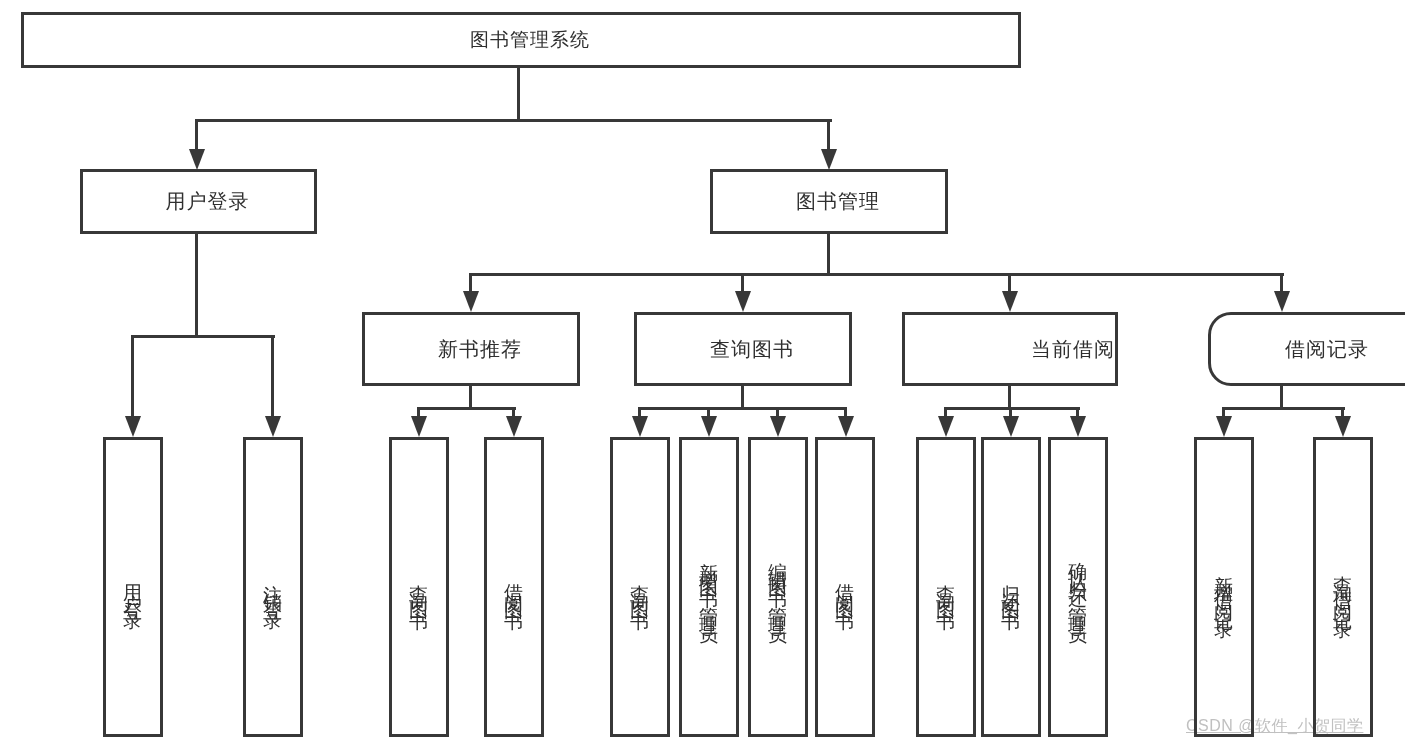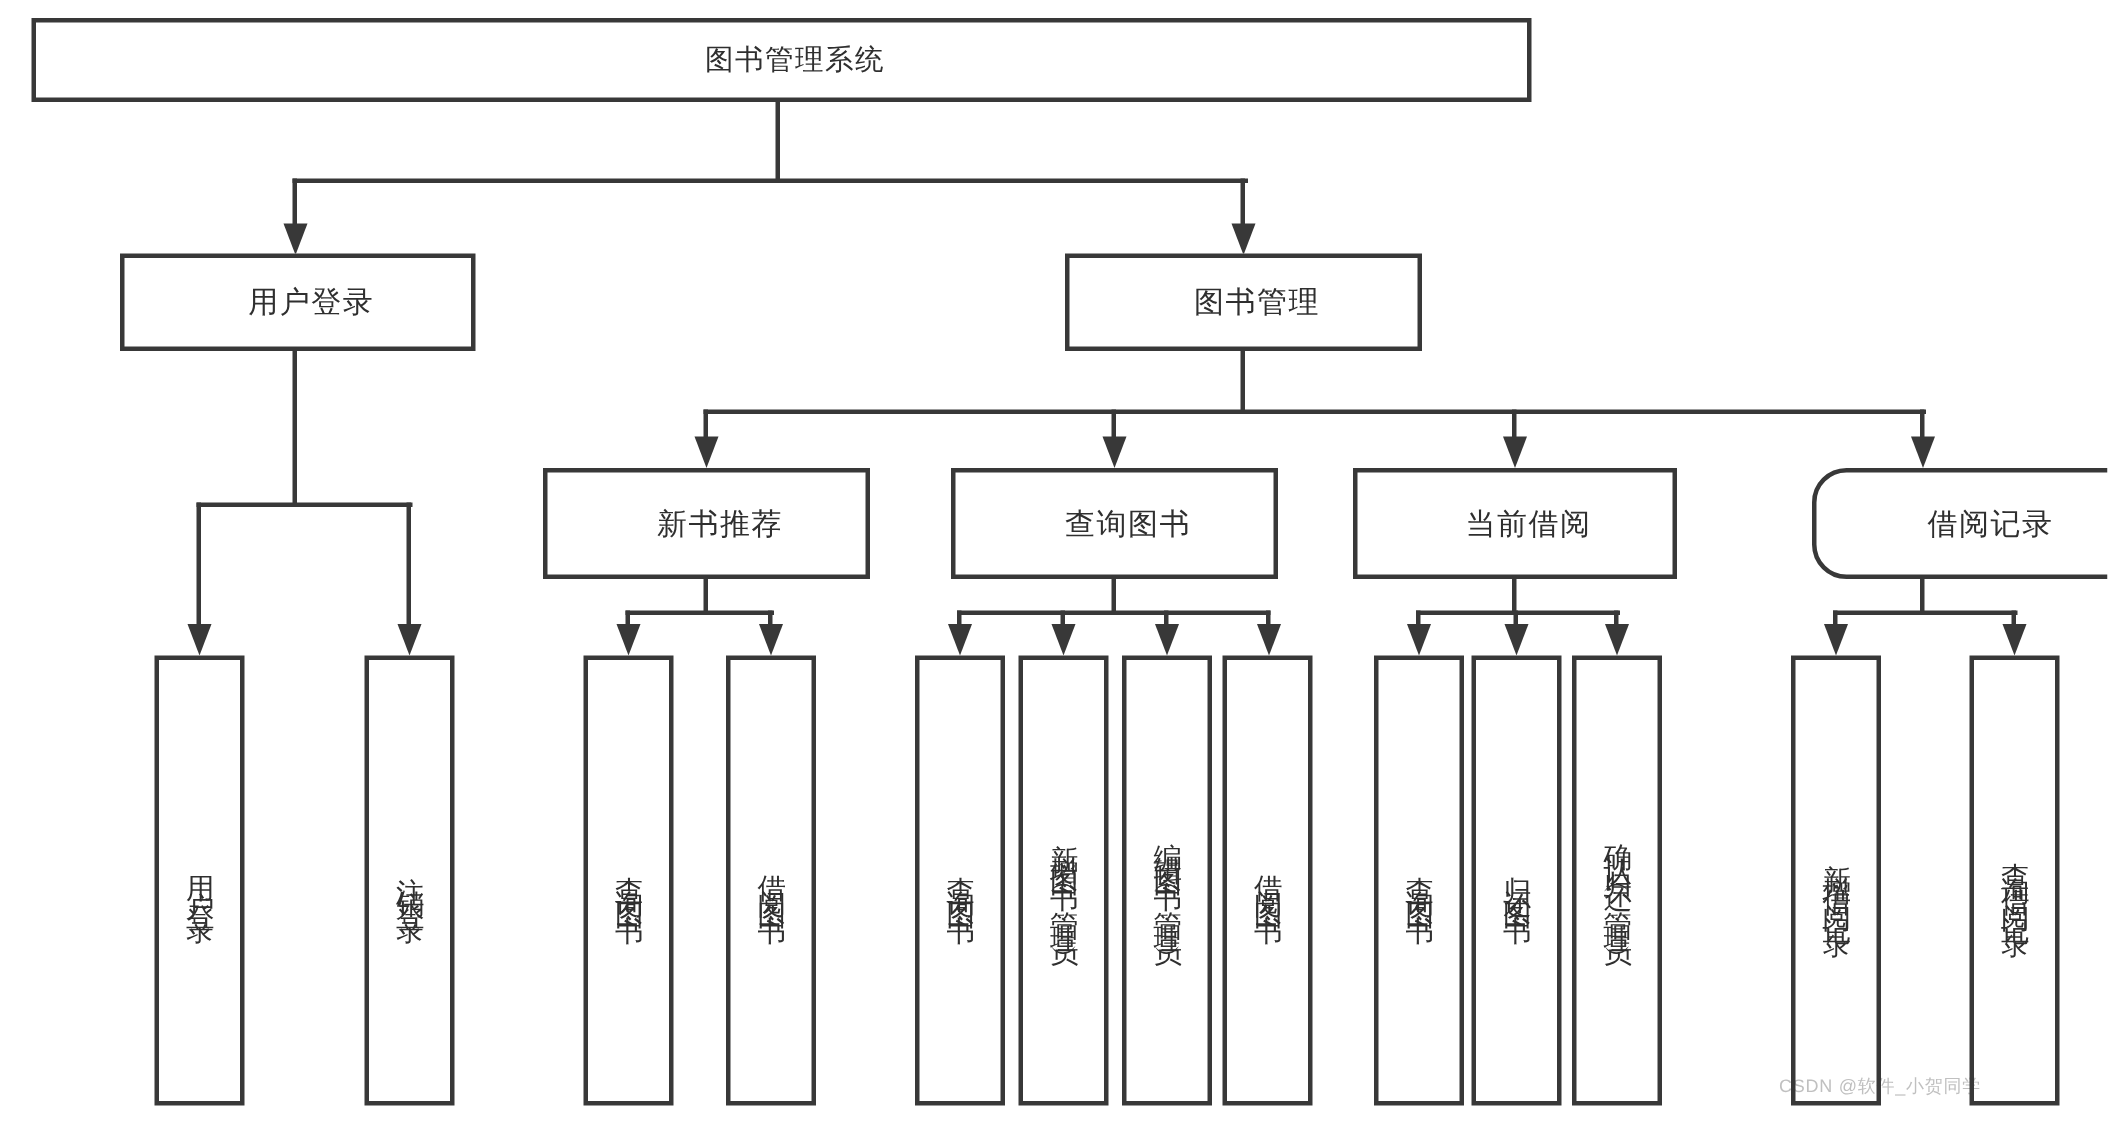--- a/index.html
+++ b/index.html
@@ -48,25 +48,26 @@
   .arrow{
     position:absolute;width:0;height:0;z-index:2;
     border-left:8px solid transparent;
     border-right:8px solid transparent;
     border-top:21px solid var(--line);
   }
   
   .watermark{
     position:absolute;
     left:1186px;top:716px;
-    font-size:12px;
+    font-size:16px;
     color:var(--wm);
     z-index:1;
     white-space:nowrap;
     letter-spacing:0.5px;
+    text-decoration:underline;
   }
 </style>
 </head>
 <body>
 
 <div class="canvas">
 
   <div class="watermark">CSDN @软件_小贺同学</div>
 
   <div class="line" style="left:517px;top:68px;width:3px;height:53px;"></div>
@@ -138,21 +139,21 @@
   <div class="box hbox l2" style="left:710px;width:238px;text-align:right;">
     <span>图书管理</span>
   </div>
 
   <div class="box hbox l3" style="left:362px;width:218px;">
     <span>新书推荐</span>
   </div>
   <div class="box hbox l3" style="left:634px;width:218px;">
     <span>查询图书</span>
   </div>
-  <div class="box hbox l3" style="left:902px;width:216px;">
+  <div class="box hbox l3" style="left:902px;width:216px;justify-content:flex-end;">
     <span>当前借阅</span>
   </div>
   <div class="box hbox l3" style="left:1208px;width:220px;border-radius:23px;">
     <span>借阅记录</span>
   </div>
 
   <div class="box vbox" style="left:103px;">
     <span class="vtext">用户登录</span>
   </div>
   <div class="box vbox" style="left:243px;">

